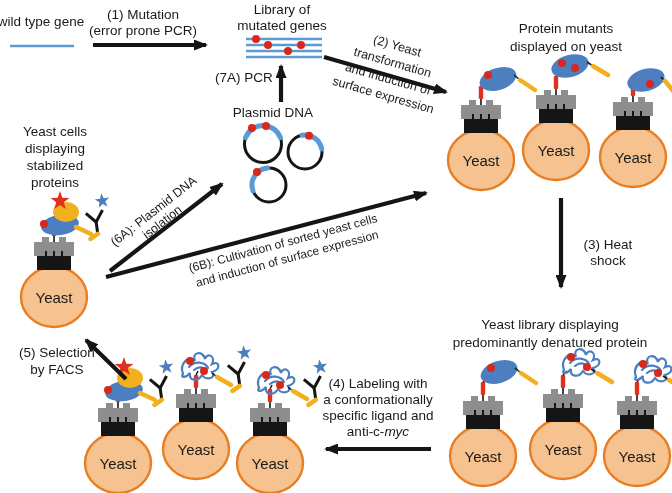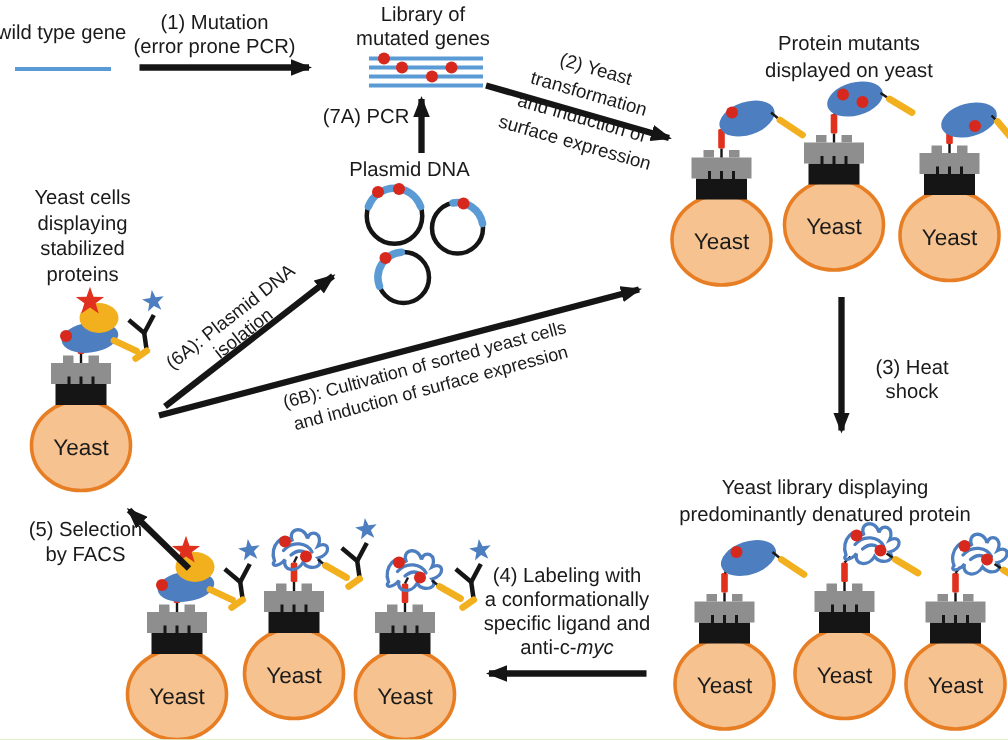--- a/index.html
+++ b/index.html
@@ -1,16 +1,16 @@
 <!DOCTYPE html>
 <html><head>
 <meta charset="utf-8">
 <style>
   html,body{margin:0;padding:0;background:#ffffff;}
-  .stage{width:672px;height:493px;position:relative;background:#84cc16;overflow:hidden;}
+  .stage{width:672px;height:493px;position:relative;background:#bef264;overflow:hidden;}
   svg{display:block;}
   text{font-family:"Liberation Sans",sans-serif;fill:#1a1a1a;}
   .lbl{font-size:13.5px;text-anchor:middle;}
   .lbl-sm{font-size:12.5px;text-anchor:middle;}
   .lbl-xs{font-size:12px;text-anchor:middle;}
   .yeast-lbl{font-size:15px;text-anchor:middle;}
   .thin{stroke:#1a1a1a;stroke-width:1.6;fill:none;}
   .tag{stroke:#F2B01E;stroke-width:4.5;stroke-linecap:round;fill:none;}
   .dot{fill:#D7281D;}
   .arrow{stroke:#151515;stroke-width:4.2;fill:none;marker-end:url(#ah);}

